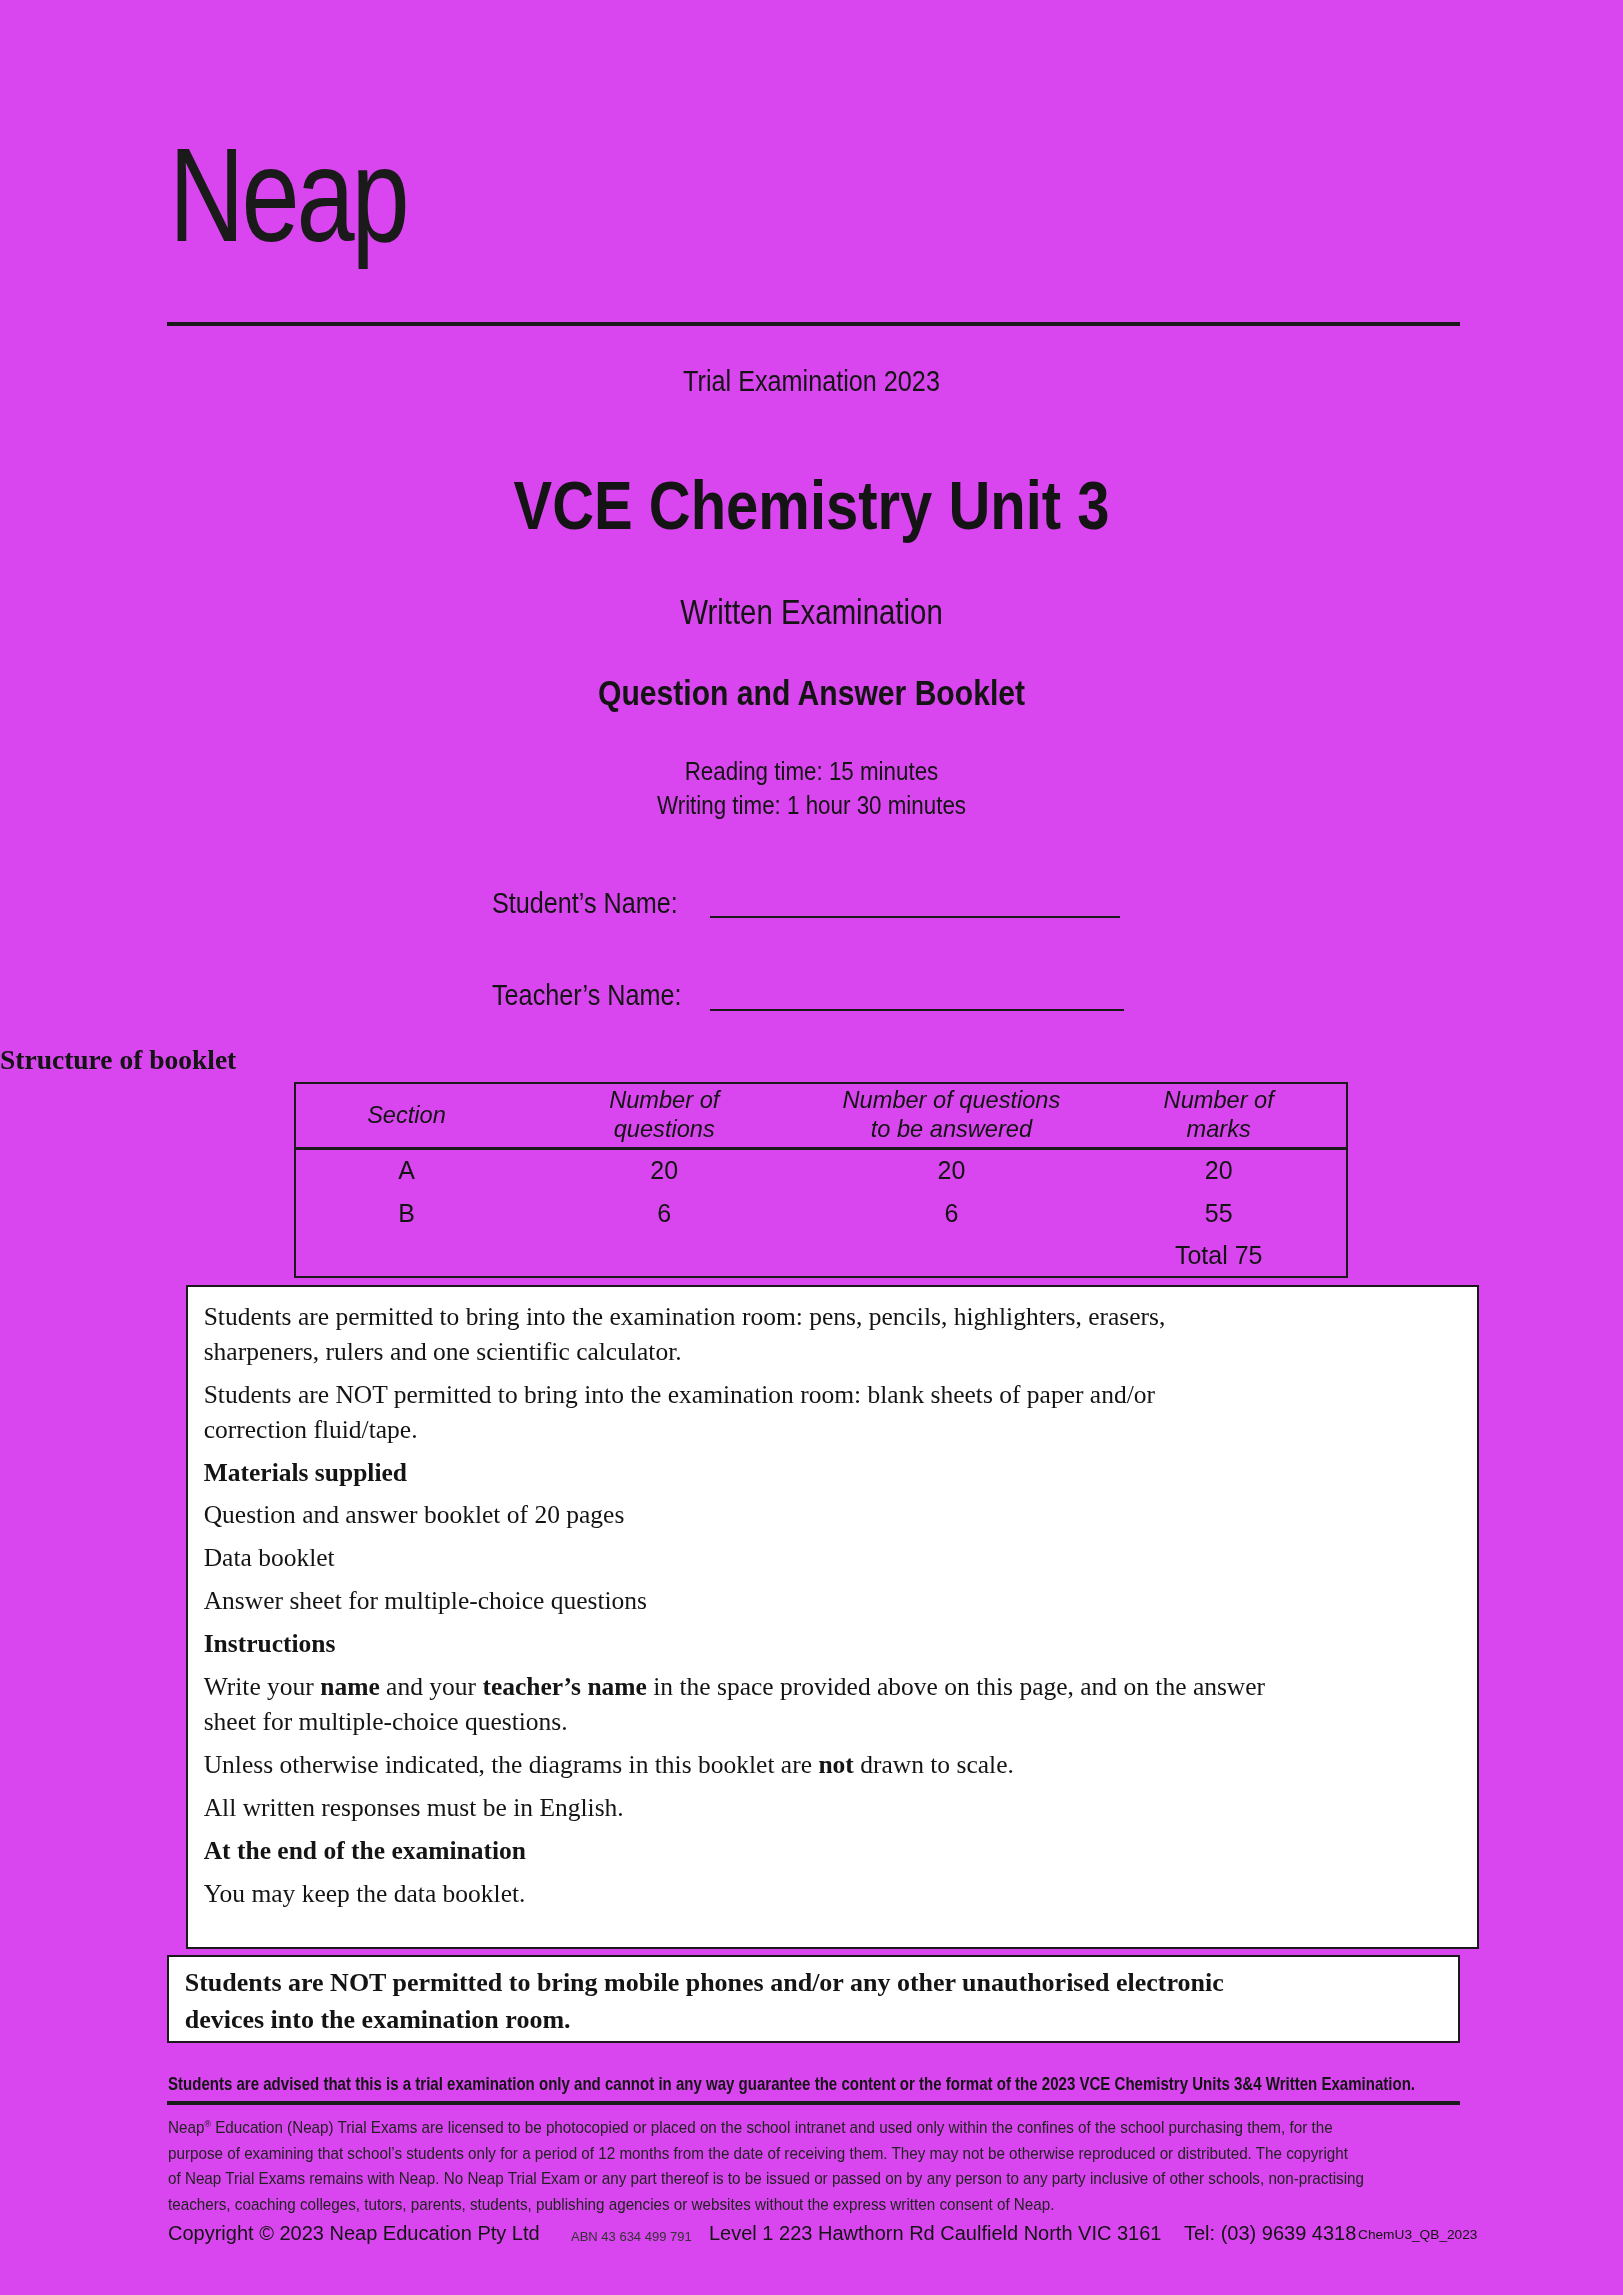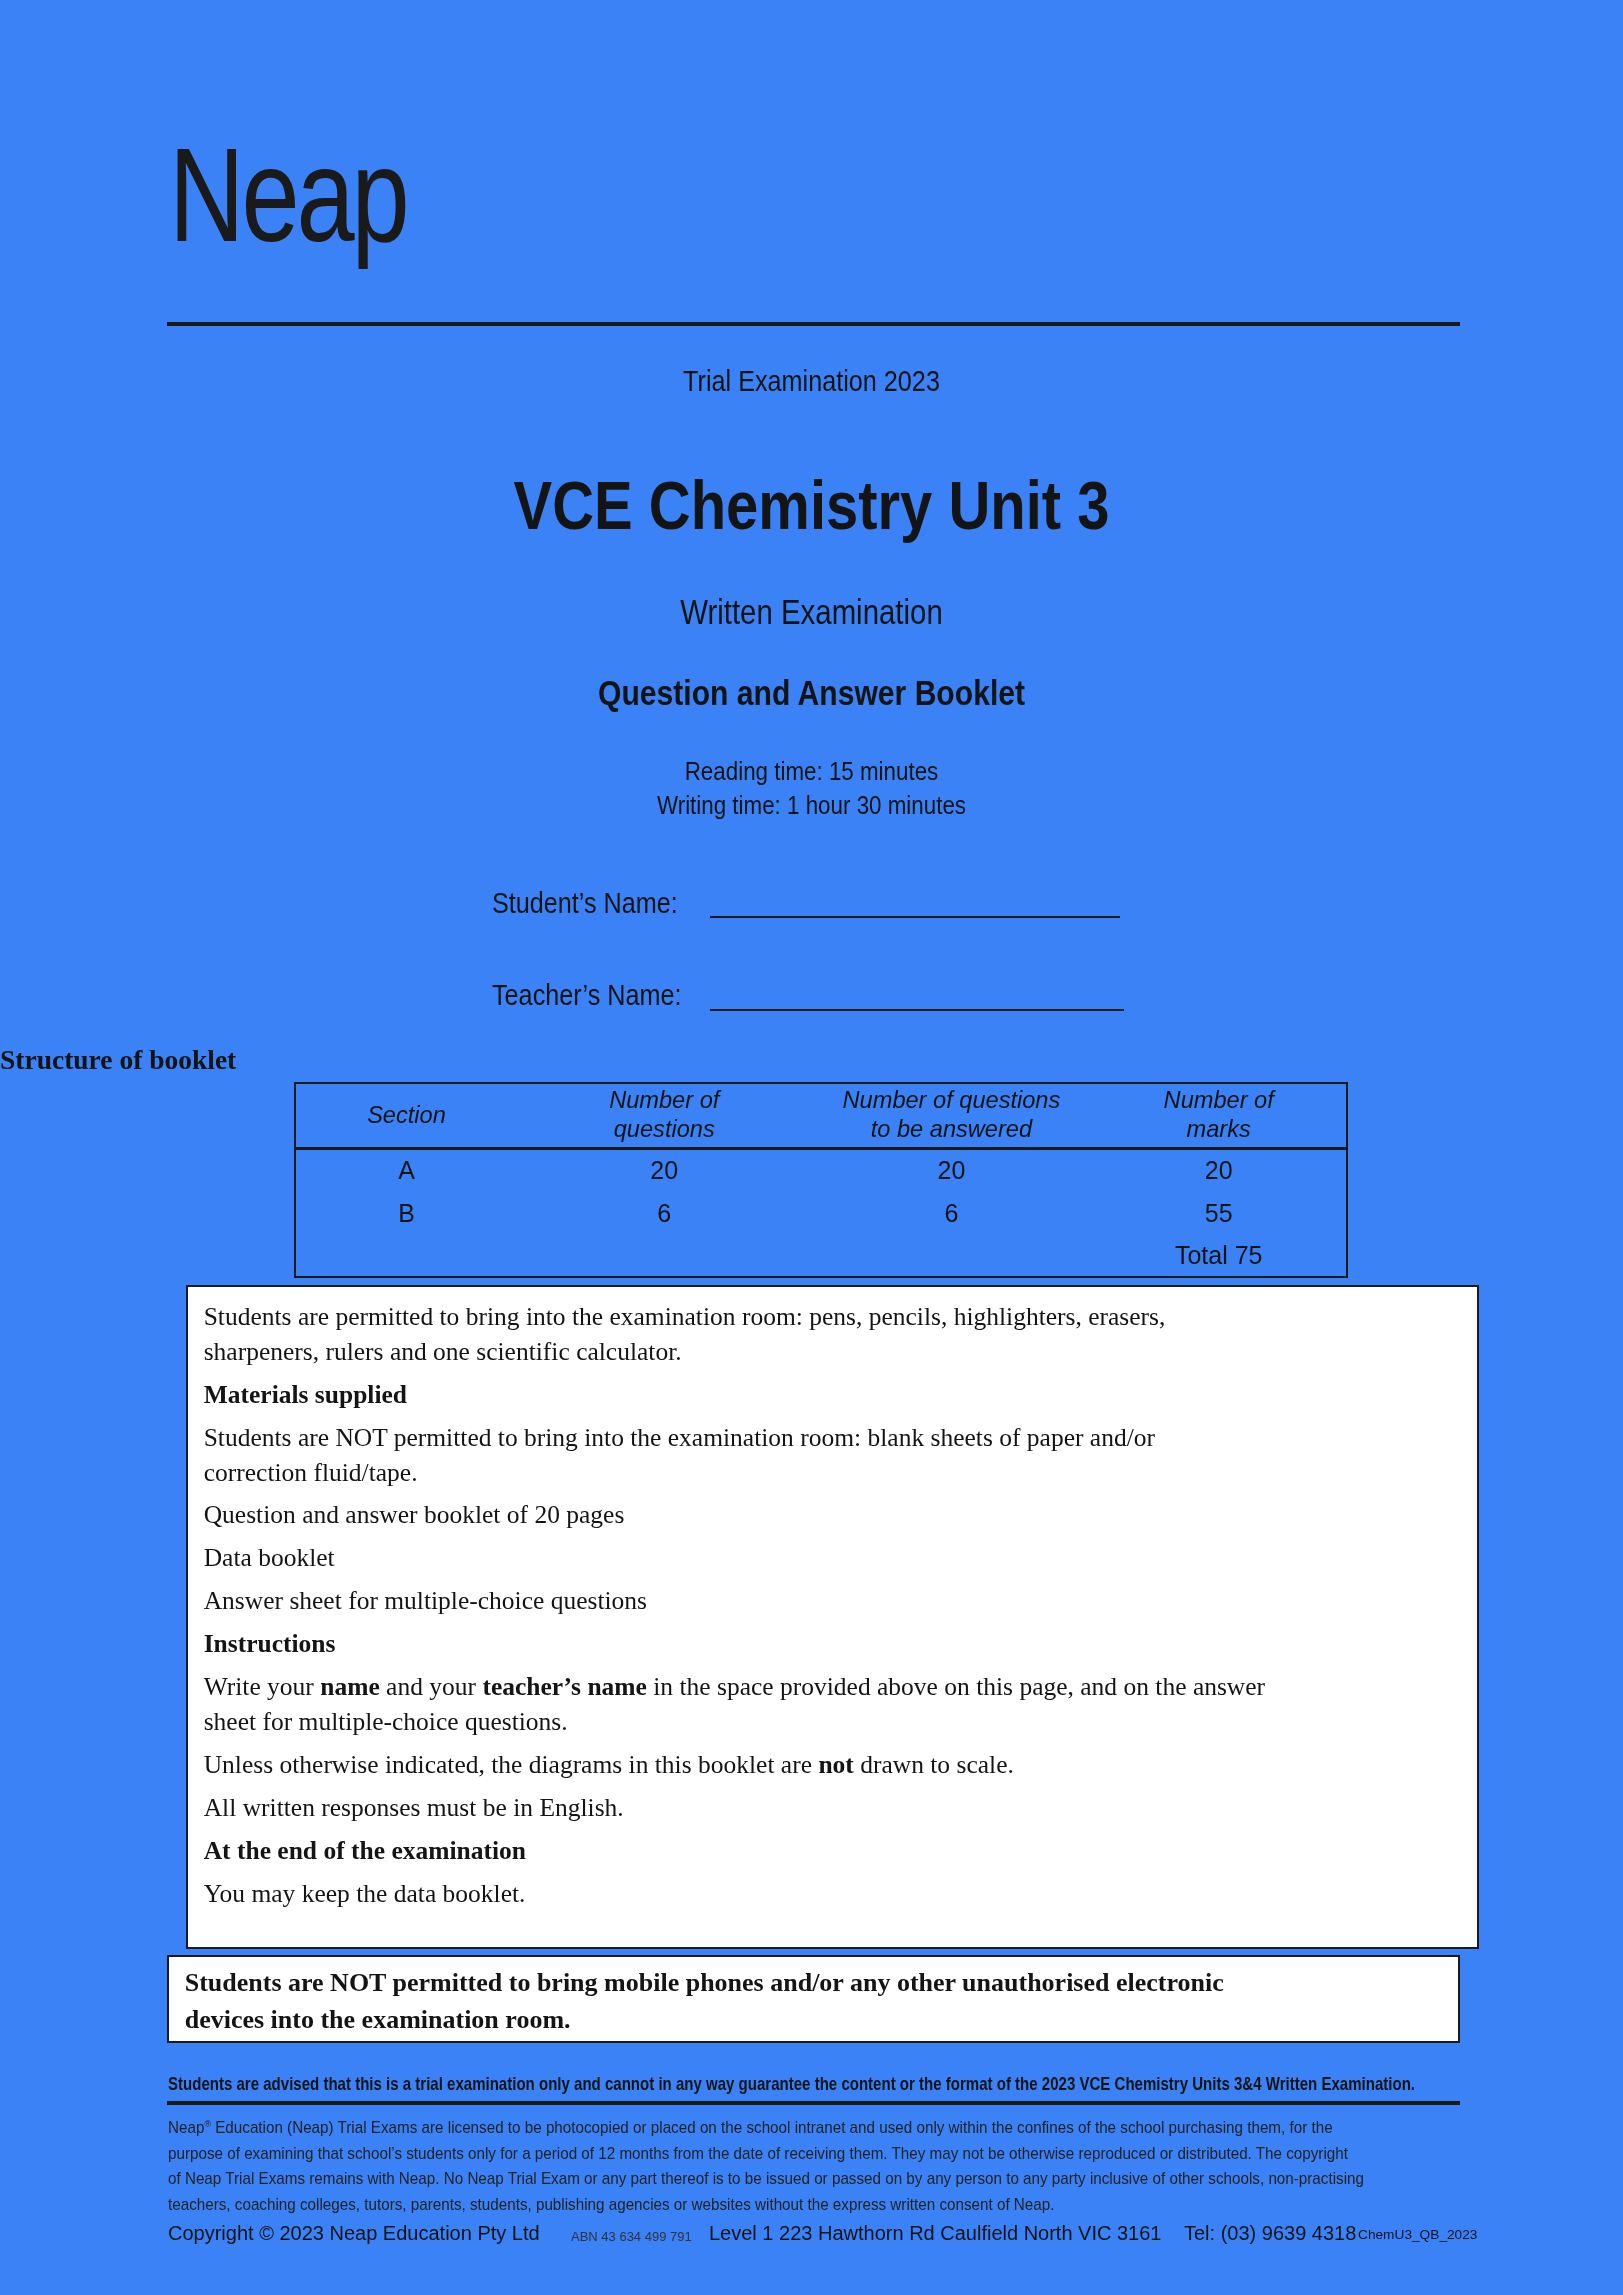--- a/index.html
+++ b/index.html
@@ -1,18 +1,18 @@
 <!DOCTYPE html>
 <html style="font-size:10.5px"><head>
 <meta charset="utf-8">
 <style>
   html,body{margin:0;padding:0;background:#e8e8e8;}
   .page{
     position:relative;width:1623px;height:2295px;margin:0 auto;
-    background:#3b82f6;color:#141414;
+    background:#d946ef;color:#141414;
     font-family:"Liberation Sans","DejaVu Sans",sans-serif;
     overflow:hidden;
   }
   
   .logo{
     position:absolute;left:169px;top:128px;
     font-size:134px;line-height:1;font-weight:300;letter-spacing:-3.9px;
     transform:scaleX(0.78);transform-origin:left top;color:#1a1a1a;
   }
   .rule{position:absolute;left:167px;width:1293px;background:#1a1a1a;}
@@ -162,25 +162,25 @@
         <td>Total 75</td>
       </tr>
     </tbody>
   </table>
 
   <div class="box box1">
     <div class="p">
       <div class="ln">Students are permitted to bring into the examination room: pens, pencils, highlighters, erasers,</div>
       <div class="ln">sharpeners, rulers and one scientific calculator.</div>
     </div>
-    <div class="p hd">Materials supplied</div>
     <div class="p">
       <div class="ln">Students are NOT permitted to bring into the examination room: blank sheets of paper and/or</div>
       <div class="ln">correction fluid/tape.</div>
     </div>
+    <div class="p hd">Materials supplied</div>
     <div class="p ln">Question and answer booklet of 20 pages</div>
     <div class="p ln">Data booklet</div>
     <div class="p ln">Answer sheet for multiple-choice questions</div>
     <div class="p hd">Instructions</div>
     <div class="p">
       <div class="ln"><span>Write your </span><b>name</b><span> and your </span><b>teacher’s name</b><span> in the space provided above on this page, and on the answer</span></div>
       <div class="ln">sheet for multiple-choice questions.</div>
     </div>
     <div class="p ln"><span>Unless otherwise indicated, the diagrams in this booklet are </span><b>not</b><span> drawn to scale.</span></div>
     <div class="p ln">All written responses must be in English.</div>

